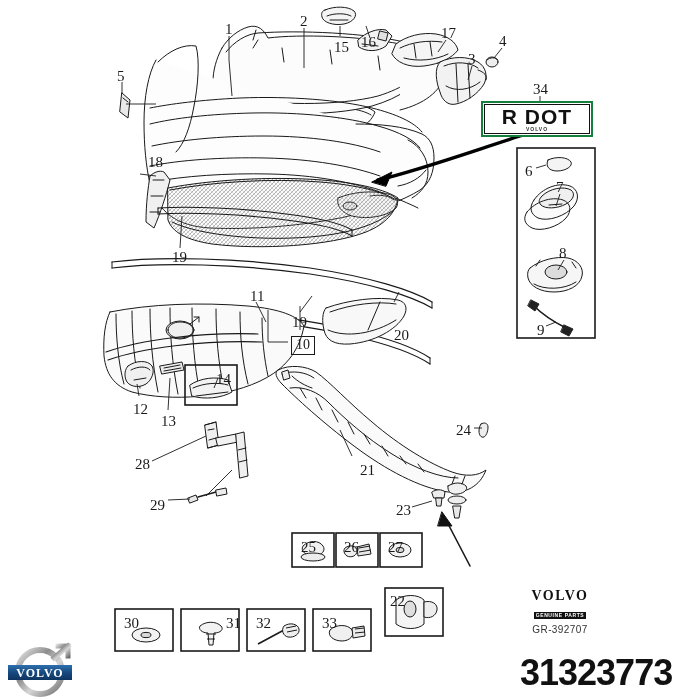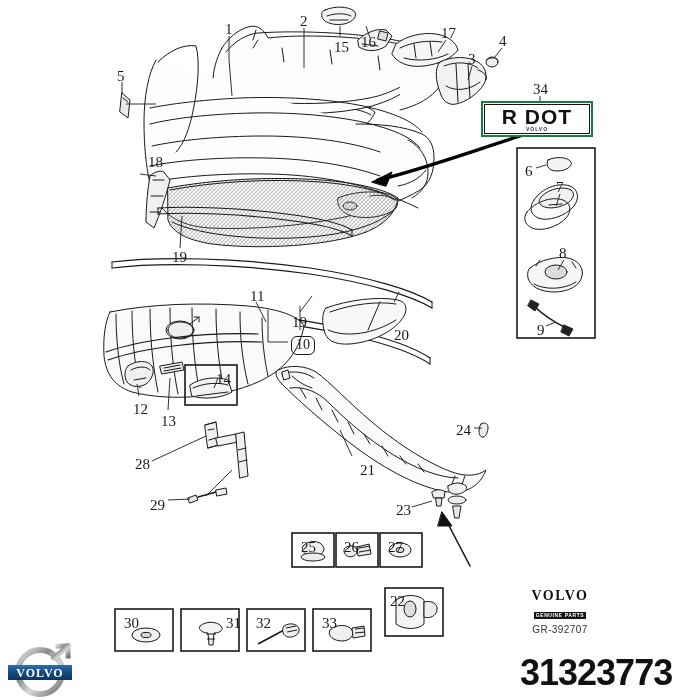--- a/index.html
+++ b/index.html
@@ -415,21 +415,21 @@
       <div class="callout" style="left: 533px; top: 82px;">34</div>
       <div class="callout" style="left: 117px; top: 69px;">5</div>
       <div class="callout" style="left: 525px; top: 164px;">6</div>
       <div class="callout" style="left: 556px; top: 180px;">7</div>
       <div class="callout" style="left: 559px; top: 246px;">8</div>
       <div class="callout" style="left: 537px; top: 323px;">9</div>
       <div class="callout" style="left: 126px; top: 155px; margin-left: 22px;">18</div>
       <div class="callout" style="left: 172px; top: 250px;">19</div>
       <div class="callout" style="left: 292px; top: 315px;">19</div>
       <div class="callout" style="left: 250px; top: 289px;">11</div>
-      <div class="callout boxed" style="left: 291px; top: 336px; border-radius: 6px;">10</div>
+      <div class="callout boxed" style="left: 291px; top: 336px;">10</div>
       <div class="callout" style="left: 394px; top: 280px; margin-top: 48px;">20</div>
       <div class="callout" style="left: 133px; top: 402px;">12</div>
       <div class="callout" style="left: 161px; top: 414px;">13</div>
       <div class="callout" style="left: 216px; top: 372px;">14</div>
       <div class="callout" style="left: 135px; top: 457px;">28</div>
       <div class="callout" style="left: 150px; top: 498px;">29</div>
       <div class="callout" style="left: 350px; top: 463px; margin-left: 10px;">21</div>
       <div class="callout" style="left: 396px; top: 503px;">23</div>
       <div class="callout" style="left: 456px; top: 423px;">24</div>
       <div class="callout" style="left: 301px; top: 540px;">25</div>

